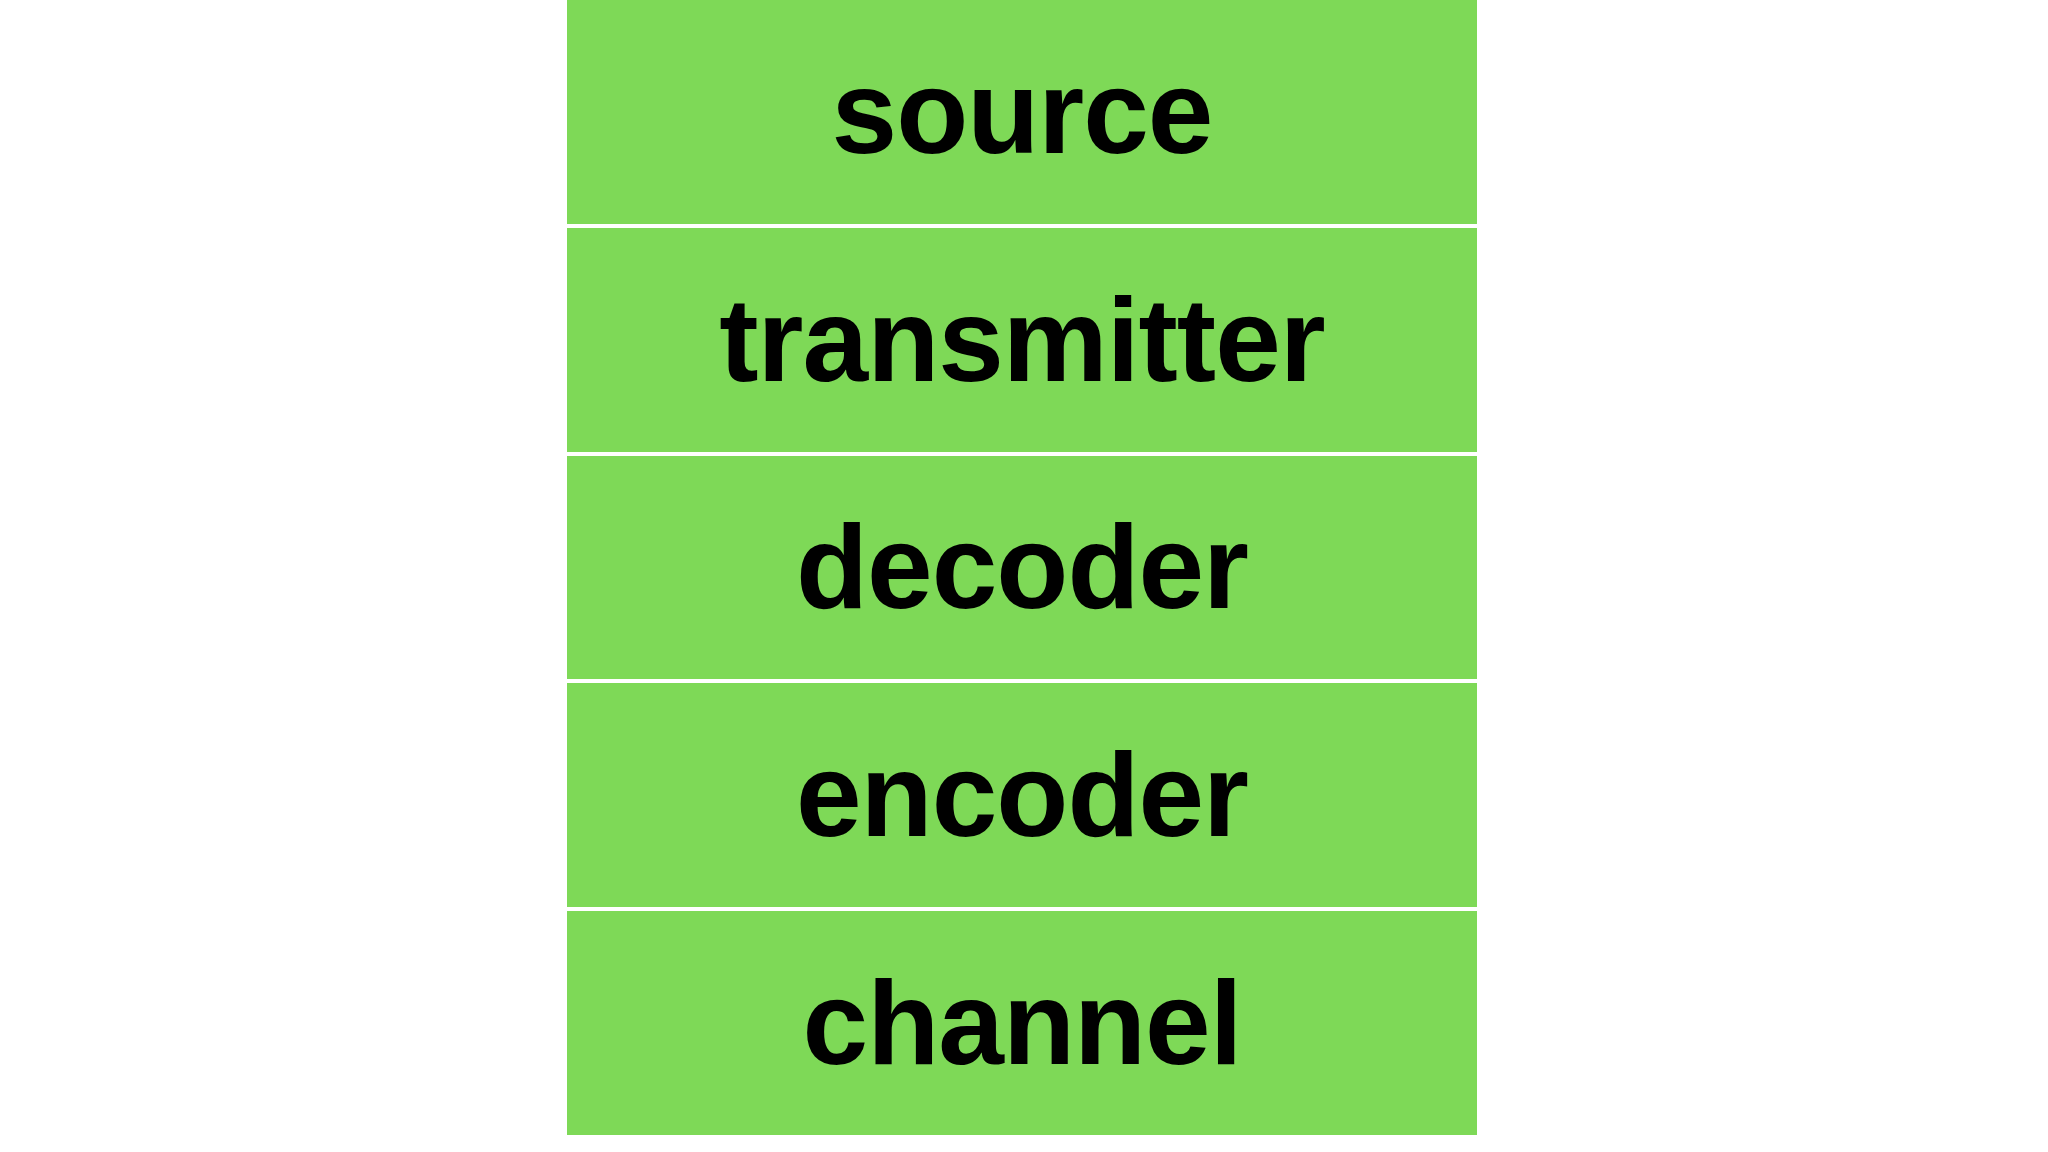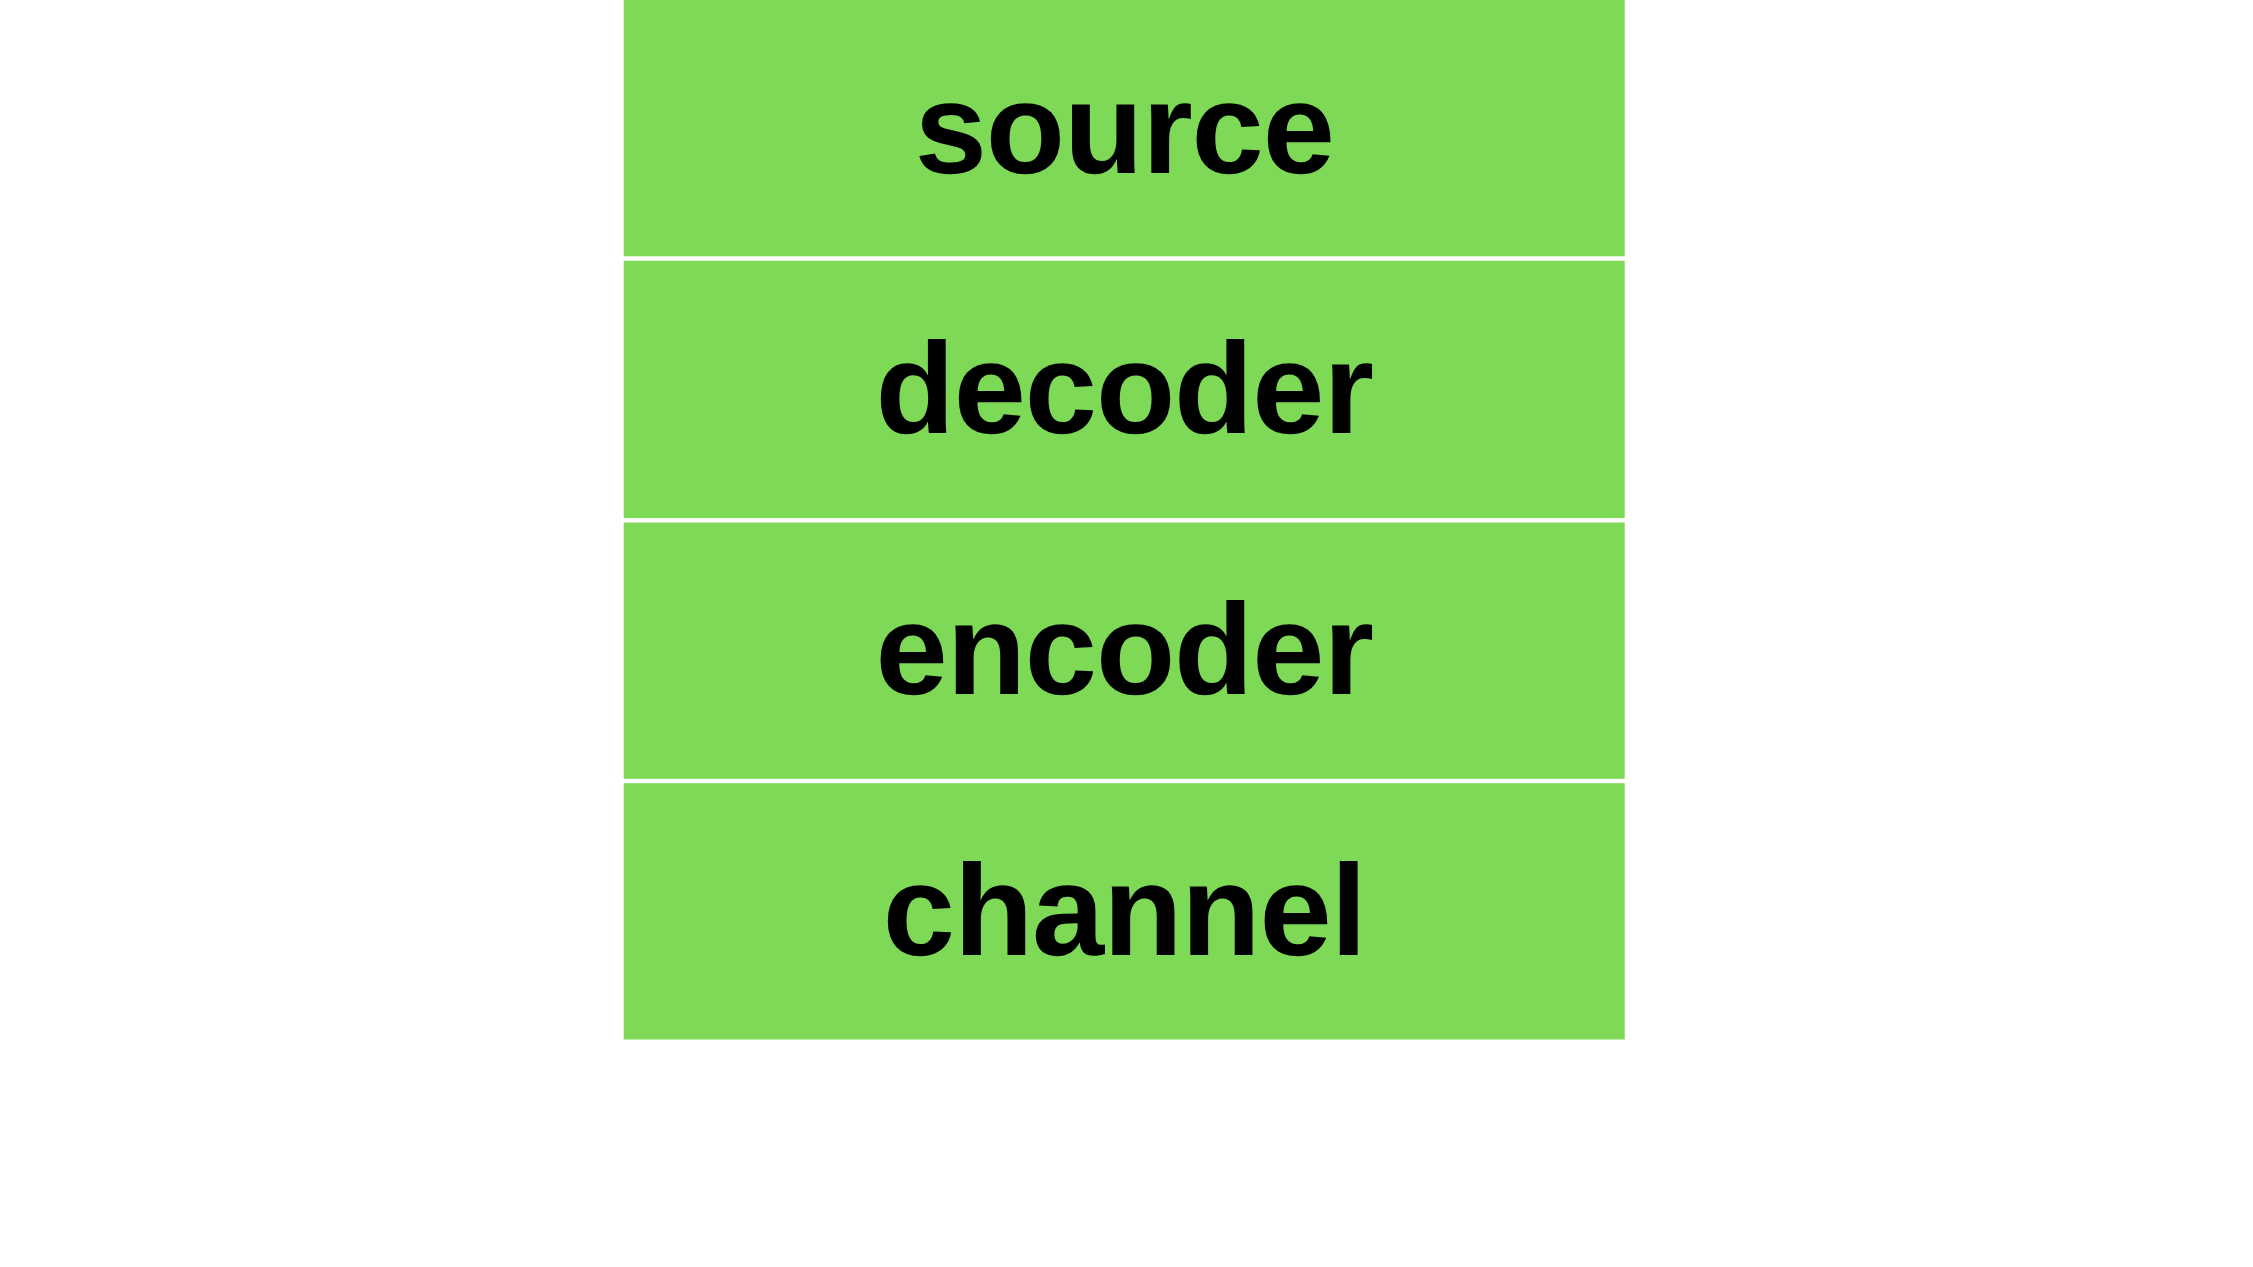--- a/index.html
+++ b/index.html
@@ -12,21 +12,21 @@
     background: #ffffff;
     font-family: "Liberation Sans", sans-serif;
     position: relative;
     overflow: hidden;
   }
   .block-stack {
     position: absolute;
     left: 567px;
     top: 0;
     width: 910px;
-    height: 945px;
+    height: 1135px;
     display: flex;
     flex-direction: column;
     gap: 4px;
   }
   .diagram-block {
     flex: 1 1 0;
     background: #7ED957;
     display: flex;
     align-items: center;
     justify-content: center;
@@ -41,20 +41,23 @@
   }
 </style>
 </head>
 <body>
 
 <div class="block-stack">
     <div class="diagram-block">
       <span class="block-label">source</span>
     </div>
     <div class="diagram-block">
+      <span class="block-label">transmitter</span>
+    </div>
+    <div class="diagram-block">
       <span class="block-label">decoder</span>
     </div>
     <div class="diagram-block">
       <span class="block-label">encoder</span>
     </div>
     <div class="diagram-block">
       <span class="block-label">channel</span>
     </div>
   </div>
 

